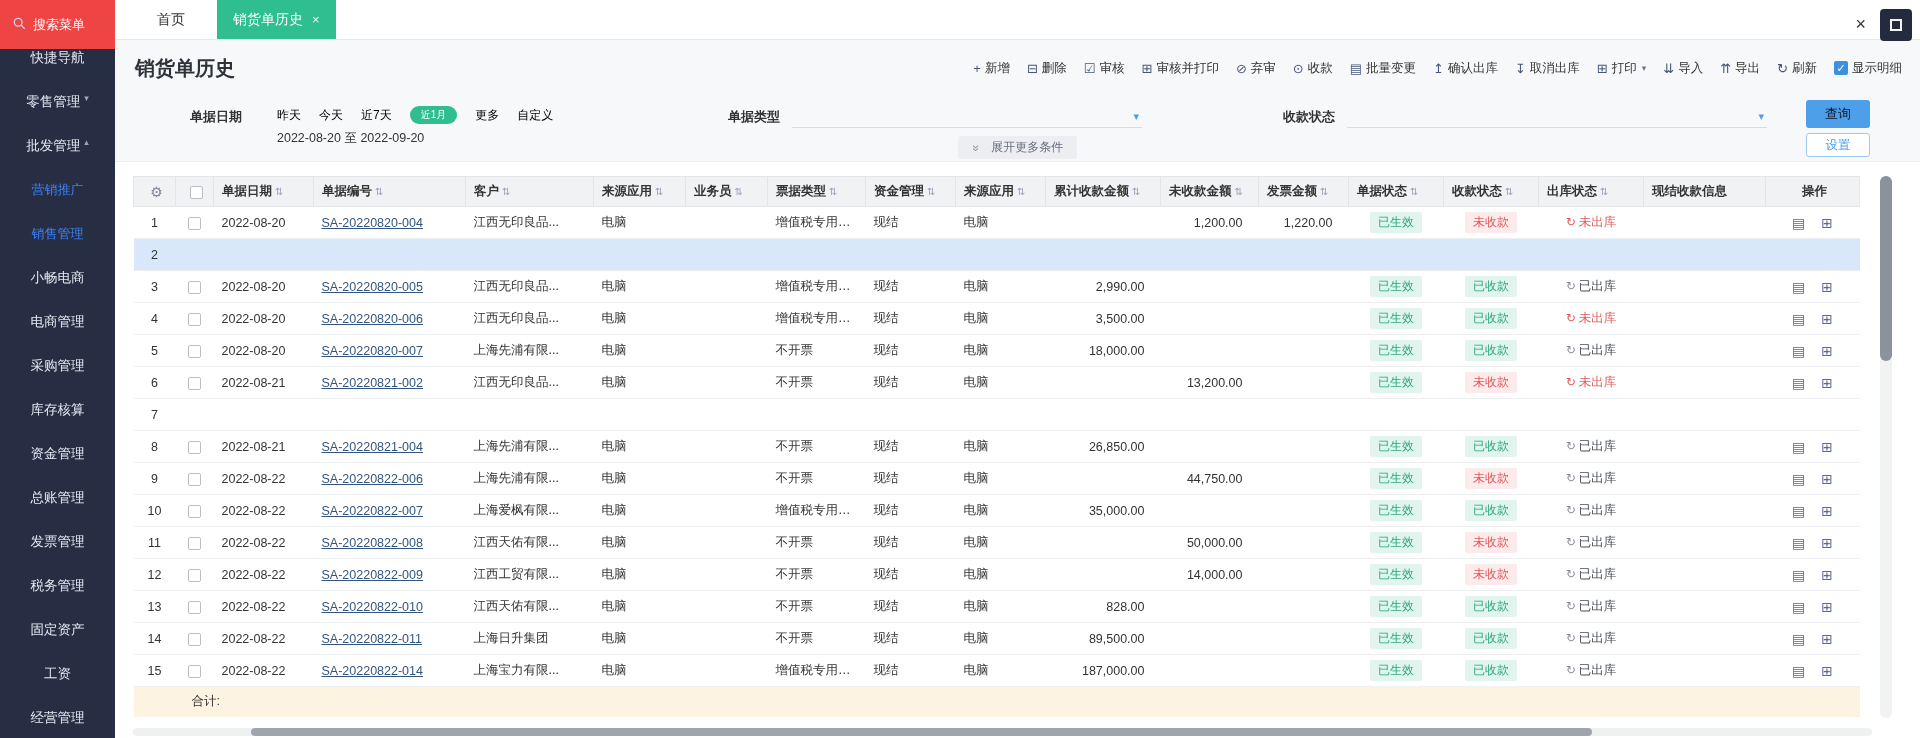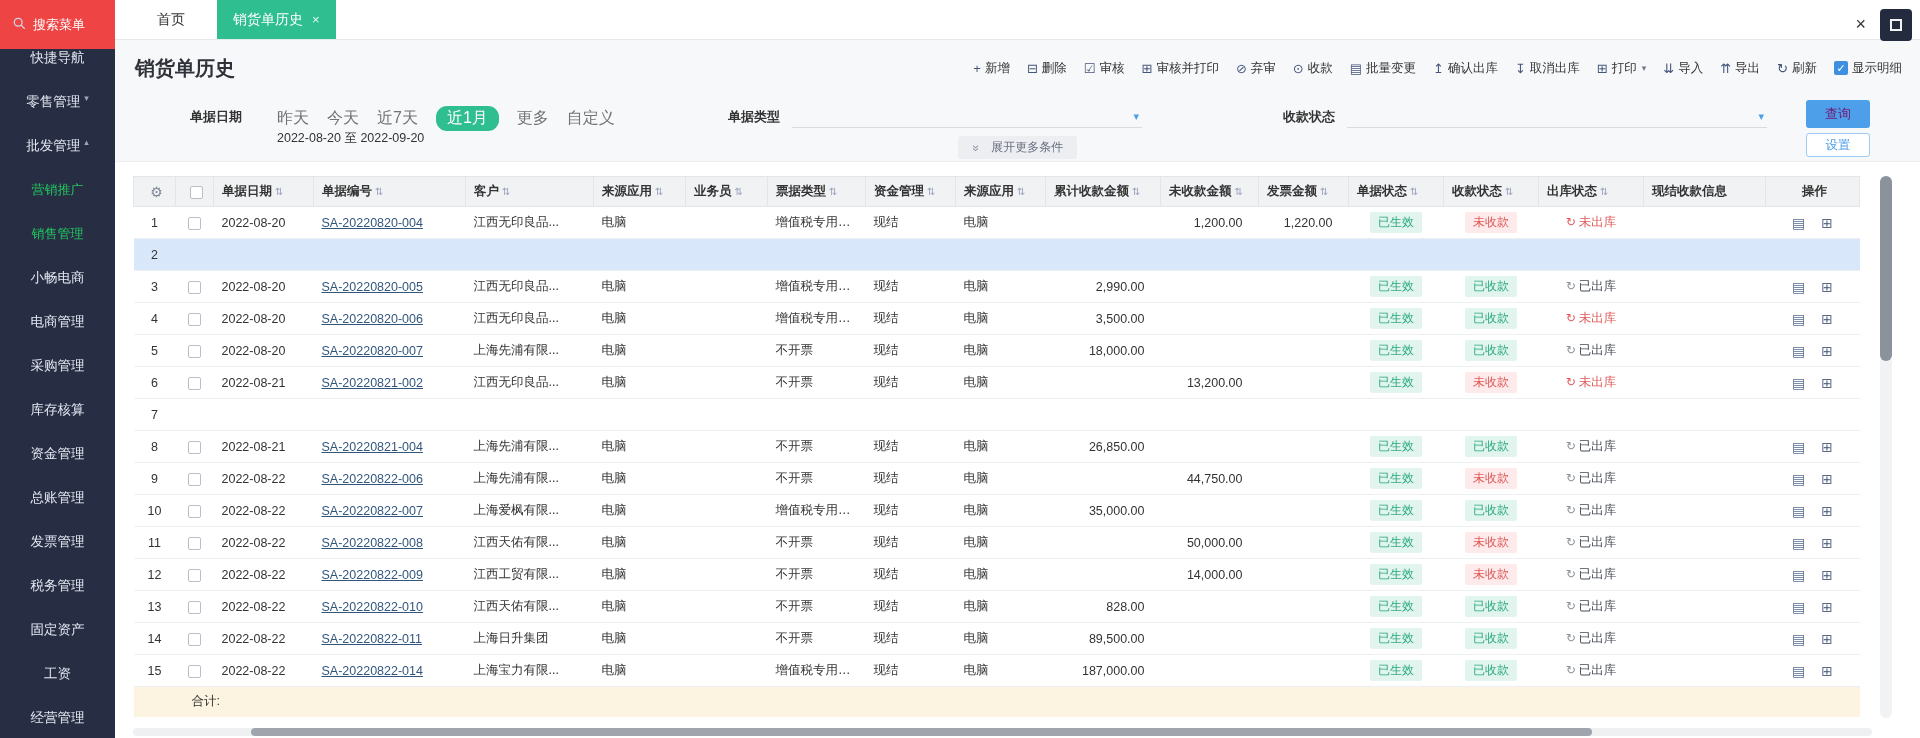--- a/index.html
+++ b/index.html
@@ -4,21 +4,21 @@
 <style>
   * { box-sizing: border-box; margin: 0; padding: 0; }
   html, body { width: 1920px; height: 738px; overflow: hidden; background: #fff; }
   body { font-family: "Liberation Sans", "DejaVu Sans", sans-serif; font-size: 13px; color: #333; }
   .app { width: 1920px; height: 738px; display: flex; overflow: hidden; }
 
   
   .sidebar { width: 115px; flex-shrink: 0; background: #272e44; display: flex; flex-direction: column; }
   .sb-search { height: 49px; background: #ef4444; color: #fff; display: flex; align-items: center; gap: 7px; padding-left: 13px; font-size: 13px; cursor: pointer; flex-shrink: 0; }
   .sb-item { height: 44px; display: flex; align-items: flex-start; justify-content: center; gap: 4px; color: #e4e8f1; font-size: 13.5px; cursor: pointer; flex-shrink: 0; }
-  .sb-item.sub { color: #22c55e; font-size: 13px; }
+  .sb-item.sub { color: #3b82f6; font-size: 13px; }
   .sb-chev { font-size: 9px; color: #9ba4ba; }
 
   
   .main { flex: 1; display: flex; flex-direction: column; position: relative; min-width: 0; }
 
   
   .tabbar { height: 40px; background: #fff; border-bottom: 1px solid #e6e8ec; display: flex; align-items: stretch; padding-left: 20px; position: relative; flex-shrink: 0; }
   .tab-home { display: flex; align-items: center; padding: 0 22px; font-size: 14px; color: #333; cursor: pointer; }
   .tab-active { margin-left: 10px; background: #2fbe8f; color: #fff; display: flex; align-items: center; gap: 9px; padding: 0 16px; font-size: 14px; cursor: pointer; }
   .tab-close { font-size: 13px; opacity: .9; cursor: pointer; }
@@ -35,30 +35,30 @@
   .tb-item { display: inline-flex; align-items: center; gap: 4px; cursor: pointer; }
   .tb-icon { color: #46557a; font-size: 13px; }
   .tb-dd { font-size: 9px; color: #70788a; margin-left: 1px; }
   .detail-cb { width: 14px; height: 14px; background: #3d8fe0; border-radius: 2px; color: #fff; font-size: 11px; line-height: 14px; text-align: center; }
 
   
   .filterbar { height: 66px; background: #f7f8fa; border-bottom: 1px solid #eceef2; position: relative; flex-shrink: 0; }
   .f-label { font-weight: bold; color: #333; font-size: 13px; }
   .f-date-label { position: absolute; left: 75px; top: 12px; }
   .f-date-opts { position: absolute; left: 162px; top: 10px; display: flex; align-items: center; gap: 18px; }
-  .f-opt { font-size: 16px; color: #737373; cursor: pointer; }
-  .f-opt.sel { background: #2fbe8f; color: #fff; padding: 2px 11px; border-radius: 11px; font-size: 16px; }
+  .f-opt { font-size: 12px; color: #000000; cursor: pointer; }
+  .f-opt.sel { background: #2fbe8f; color: #fff; padding: 2px 11px; border-radius: 11px; font-size: 10px; }
   .f-range { position: absolute; left: 162px; top: 34px; font-size: 12.5px; color: #333; cursor: pointer; }
   .f-group { position: absolute; top: 10px; display: flex; align-items: center; }
   .f-type { left: 613px; }
   .f-pay { left: 1168px; }
   .f-field { display: inline-block; width: 350px; height: 22px; border-bottom: 1px solid #d8dbe1; margin-left: 12px; position: relative; cursor: pointer; }
   .f-pay .f-field { width: 420px; }
   .f-field .chev { position: absolute; right: 3px; top: 4px; color: #4e9fe9; font-size: 11px; }
-  .btn-query { position: absolute; left: 1691px; top: 4px; width: 64px; height: 28px; background: #4e9fe9; color: #701a75; border: none; border-radius: 3px; font-size: 13px; cursor: pointer; font-family: inherit; }
+  .btn-query { position: absolute; left: 1691px; top: 4px; width: 64px; height: 28px; background: #4e9fe9; color: #0f172a; border: none; border-radius: 3px; font-size: 13px; cursor: pointer; font-family: inherit; }
   .btn-settings { position: absolute; left: 1691px; top: 37px; width: 64px; height: 24px; background: #fff; color: #4e9fe9; border: 1px solid #9dc9f2; border-radius: 3px; font-size: 12.5px; cursor: pointer; font-family: inherit; }
   .expand-pill { position: absolute; left: 50%; transform: translateX(-50%); top: 40px; height: 23px; padding: 0 14px; background: #eceef1; border-radius: 3px; color: #697080; font-size: 12px; display: flex; align-items: center; gap: 13px; cursor: pointer; }
   .pill-ic { display: inline-block; transform: rotate(90deg); font-size: 12px; color: #8a93a3; }
 
   
   .table-zone { flex: 1; position: relative; background: #fff; padding: 14px 0 0 18px; min-height: 0; }
   table { border-collapse: collapse; table-layout: fixed; width: 1726px; }
   thead th { background: #f1f2f4; height: 30px; font-size: 12.5px; font-weight: bold; color: #333; text-align: left; padding: 0 4px 0 8px; border: 1px solid #e3e5e9; white-space: nowrap; overflow: hidden; }
   th .sort { font-size: 10px; color: #97a3bd; margin-left: 3px; font-weight: normal; }
   th .gear { color: #7e8797; font-size: 14px; cursor: pointer; }

